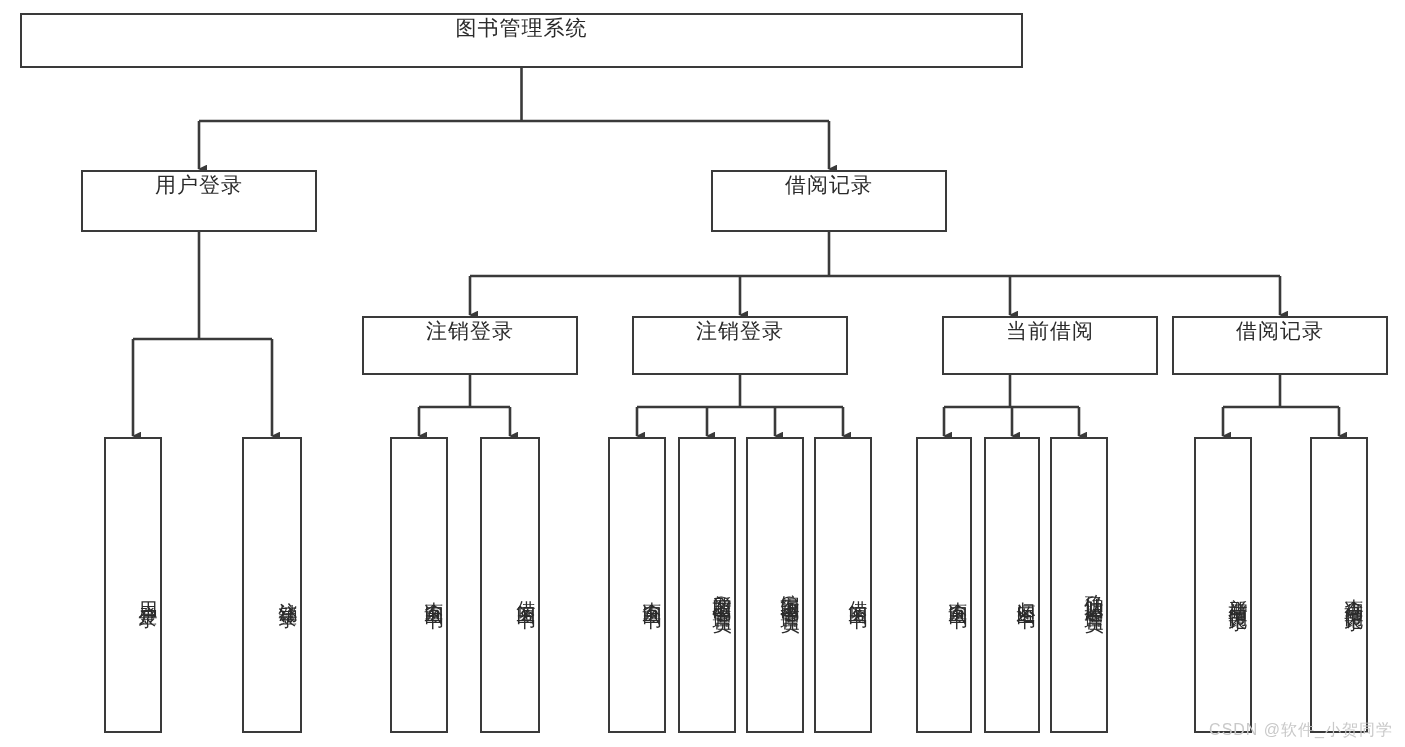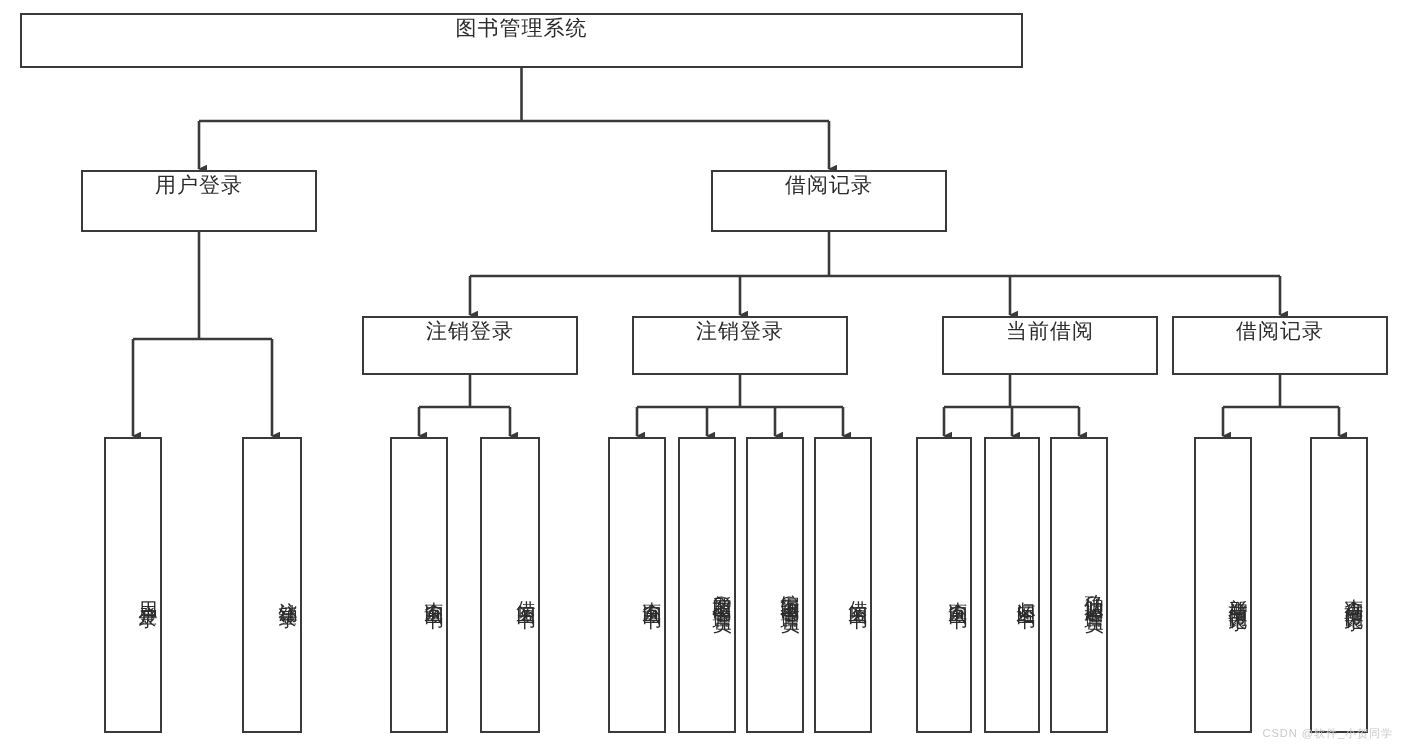--- a/index.html
+++ b/index.html
@@ -56,21 +56,21 @@
     display: block;
     white-space: pre-line;
   }
   .node.vert .node-label {
     white-space: normal;
   }
   #watermark {
     position: absolute;
     right: 12px;
     bottom: 6px;
-    font-size: 11px;
+    font-size: 16px;
     color: #c9c9c9;
     letter-spacing: 1px;
     z-index: 5;
     user-select: none;
   }
 </style>
 </head>
 <body>
 
 <div id="canvas">

